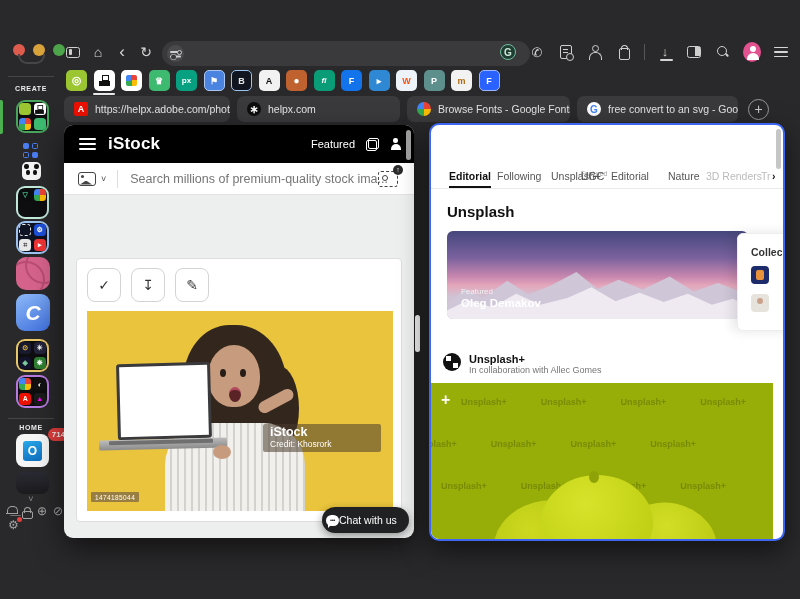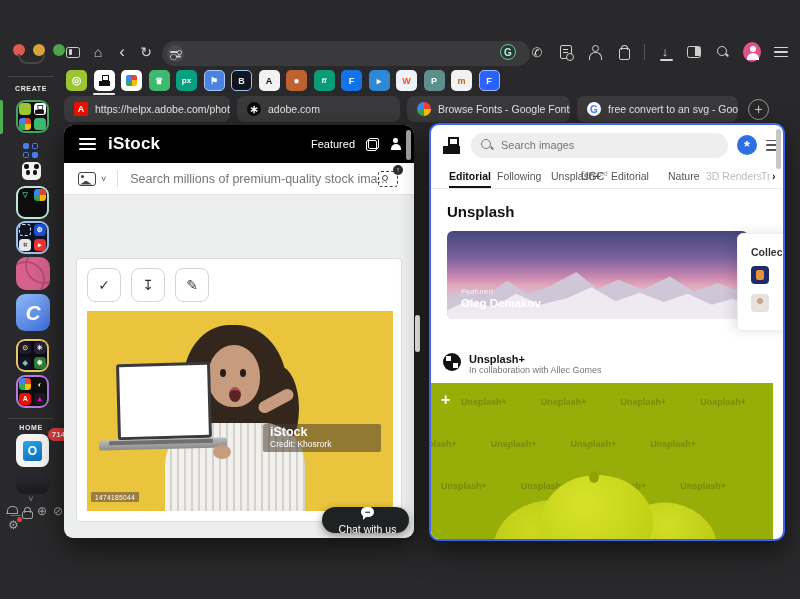--- a/index.html
+++ b/index.html
@@ -159,21 +159,21 @@
   .body{position:absolute;left:78px;top:112px;width:140px;height:88px;border-radius:42px 42px 0 0;background:repeating-linear-gradient(90deg,#f2f0ec 0 5px,#d4d2ce 5px 7px);}
   .armR{position:absolute;left:170px;top:84px;width:38px;height:12px;background:#c79b7e;border-radius:6px;transform:rotate(-28deg);}
   .screenL{position:absolute;left:30px;top:52px;width:94px;height:76px;background:#fff;border:3.5px solid #3a3a3c;border-radius:3px;transform:rotate(-1.5deg);}
   .baseL{position:absolute;left:12px;top:128px;width:128px;height:10px;background:linear-gradient(#bdbdbd,#8b8b8b);border-radius:2px;transform:rotate(-1.5deg);}
   .keysL{position:absolute;left:22px;top:129px;width:104px;height:4px;background:#6f6f6f;border-radius:1px;transform:rotate(-1.5deg);}
   .handL{position:absolute;left:126px;top:134px;width:18px;height:14px;background:#c79b7e;border-radius:50%;}
   .wmark{position:absolute;left:176px;top:113px;width:118px;height:28px;background:rgba(72,58,44,.55);border-radius:2px;color:#fff;padding:2px 7px;}
   .wmark .b{font-size:12.5px;font-weight:bold;line-height:13px;}
   .wmark .c{font-size:8.5px;line-height:10px;}
   .assetid{position:absolute;left:4px;top:181px;background:rgba(139,114,66,.85);color:#fff;font-size:6.5px;padding:1.5px 4px;border-radius:1px;letter-spacing:.4px;}
-  .chatpill{position:absolute;left:322px;top:507px;width:87px;height:26px;background:#202123;border-radius:14px;display:flex;align-items:center;gap:6px;padding-left:4px;color:#fff;font-size:10.5px;box-shadow:0 3px 8px rgba(0,0,0,.4);z-index:30;flex-direction:column;}
+  .chatpill{position:absolute;left:322px;top:507px;width:87px;height:26px;background:#202123;border-radius:14px;display:flex;align-items:center;gap:0;padding-left:4px;color:#fff;font-size:10.5px;box-shadow:0 3px 8px rgba(0,0,0,.4);z-index:30;}
   .chatbub{width:13px;height:11px;background:#fff;border-radius:6px;position:relative;color:#202123;font-size:6px;line-height:10px;text-align:center;letter-spacing:-.5px;}
   .chatbub::after{content:"";position:absolute;left:2px;bottom:-2.5px;border:3px solid transparent;border-top-color:#fff;border-left-color:#fff;}
 
   
   .divhandle{position:absolute;left:415px;top:315px;width:5px;height:37px;background:#e9e9e9;border-radius:3px;}
 
   
   .uwin{position:absolute;left:429px;top:123px;width:356px;height:418px;background:#fff;border:2px solid #3d66f2;border-radius:10px;box-shadow:0 10px 28px rgba(0,0,0,.55);overflow:hidden;}
   .uscroll{position:absolute;right:2px;top:4px;width:5px;height:40px;background:#c6c6c6;border-radius:3px;z-index:9;}
   .uhead{position:absolute;left:0;top:0;width:100%;height:40px;display:flex;align-items:center;}
@@ -338,21 +338,21 @@
   </div>
   <div class="dk-under"></div>
 
   <div class="tabstrip">
     <div class="tab t1">
       <span class="fav adobe">A</span>
       <span>https://helpx.adobe.com/phot...</span>
     </div>
     <div class="tab t2">
       <span class="fav openai">∗</span>
-      <span>adobe.com</span>
+      <span>helpx.com</span>
     </div>
     <div class="tab t3">
       <span class="fav gfonts"></span>
       <span>Browse Fonts - Google Fonts</span>
     </div>
     <div class="tab t4">
       <span class="fav goog">G</span>
       <span>free convert to an svg - Googl...</span>
     </div>
     <span class="newtab">
@@ -485,33 +485,20 @@
 
   <div class="chatpill">
     <span class="chatbub">•••</span>
     <span>Chat with us</span>
   </div>
 
   <div class="divhandle"></div>
 
   <div class="uwin">
     <div class="uscroll"></div>
-    <div class="uhead">
-      <span class="ulogo"></span>
-      <span class="usearch">
-        <span class="ic-mag"></span>
-        <span class="uplace">Search images</span>
-      </span>
-      <span class="ublue">*</span>
-      <span class="umenu">
-          <i></i>
-          <i></i>
-          <i></i>
-        </span>
-    </div>
     <div class="unav">
       <span class="on" style="left:18px">Editorial</span>
       <span style="left:66px">Following</span>
       <span style="left:120px">Unsplash+</span>
       <span class="ugcover">Featured</span>
       <span style="left:150px">UGC</span>
       <span style="left:180px">Editorial</span>
       <span style="left:237px">Nature</span>
       <span class="dim" style="left:275px">3D Renders</span>
       <span class="dim" style="left:330px">Tr</span>

